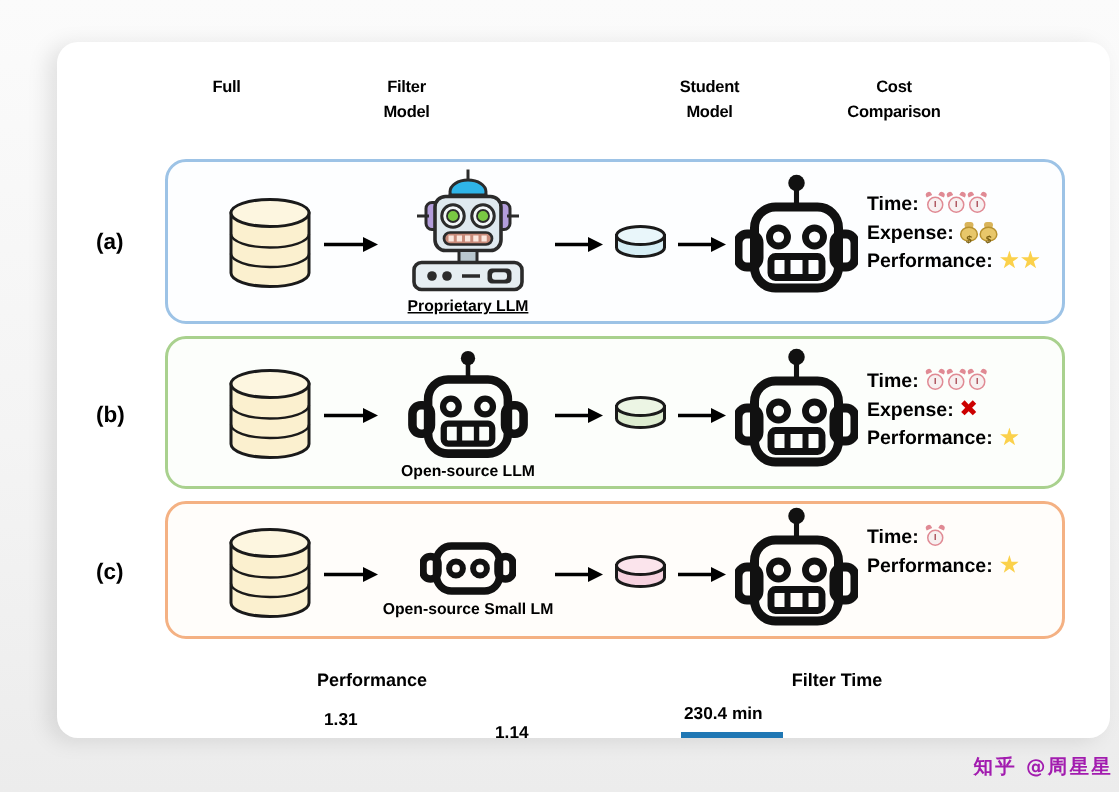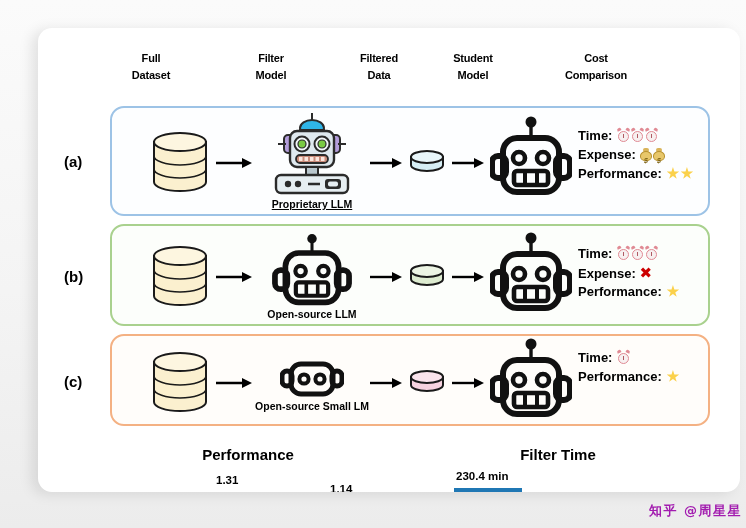--- a/index.html
+++ b/index.html
@@ -107,21 +107,21 @@
   .star{width:13px;height:13px;position:relative;}
   .star i{
     position:absolute;left:0;top:0;width:13px;height:13px;
     background:#fbd14b;
     clip-path:polygon(50% 0%,61% 35%,98% 35%,68% 57%,79% 91%,50% 70%,21% 91%,32% 57%,2% 35%,39% 35%);
   }
 
   
   .chart-title{
     position:absolute;text-align:center;
-    font-size:15px;font-weight:bold;color:#000;
+    font-size:12px;font-weight:bold;color:#000;
   }
   .bar-label{
     position:absolute;font-size:11.5px;font-weight:bold;color:#000;white-space:nowrap;
   }
   .bar{
     position:absolute;background:#1f77b4;
   }
 
   
   .watermark{
@@ -135,29 +135,24 @@
 </head>
 <body>
 
 <div class="bg-grad"></div>
 
 <div class="card">
 
   <div class="headers">
     <div class="col-head" style="left:58px;width:110px;">
       <span>Full</span>
-      <span>Dataset</span>
     </div>
     <div class="col-head" style="left:178px;width:110px;">
       <span>Filter</span>
       <span>Model</span>
-    </div>
-    <div class="col-head" style="left:288px;width:106px;">
-      <span>Filtered</span>
-      <span>Data</span>
     </div>
     <div class="col-head" style="left:380px;width:110px;">
       <span>Student</span>
       <span>Model</span>
     </div>
     <div class="col-head" style="left:488px;width:140px;">
       <span>Cost</span>
       <span>Comparison</span>
     </div>
   </div>

